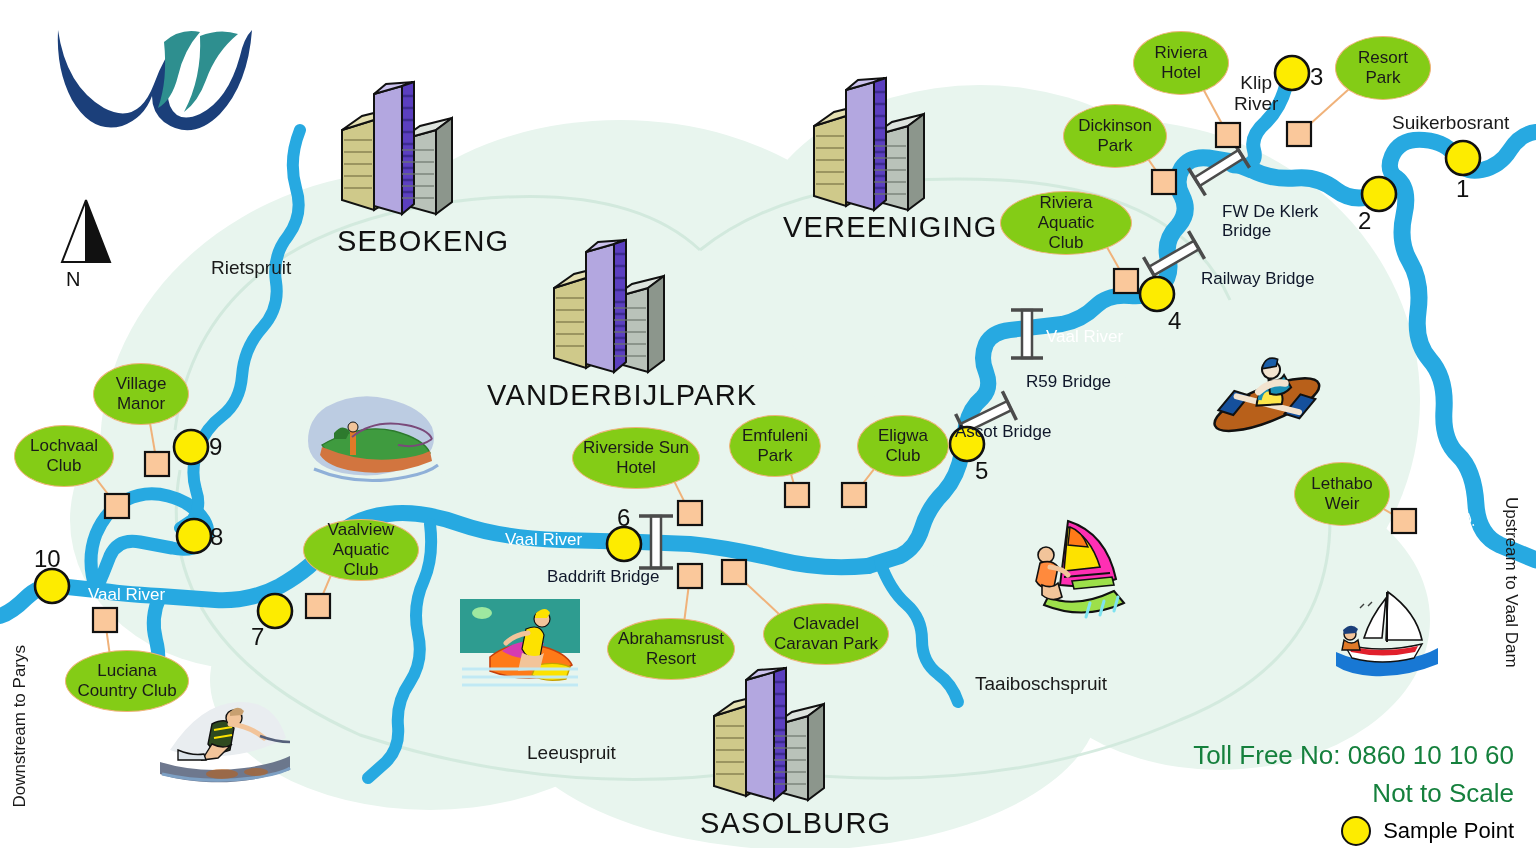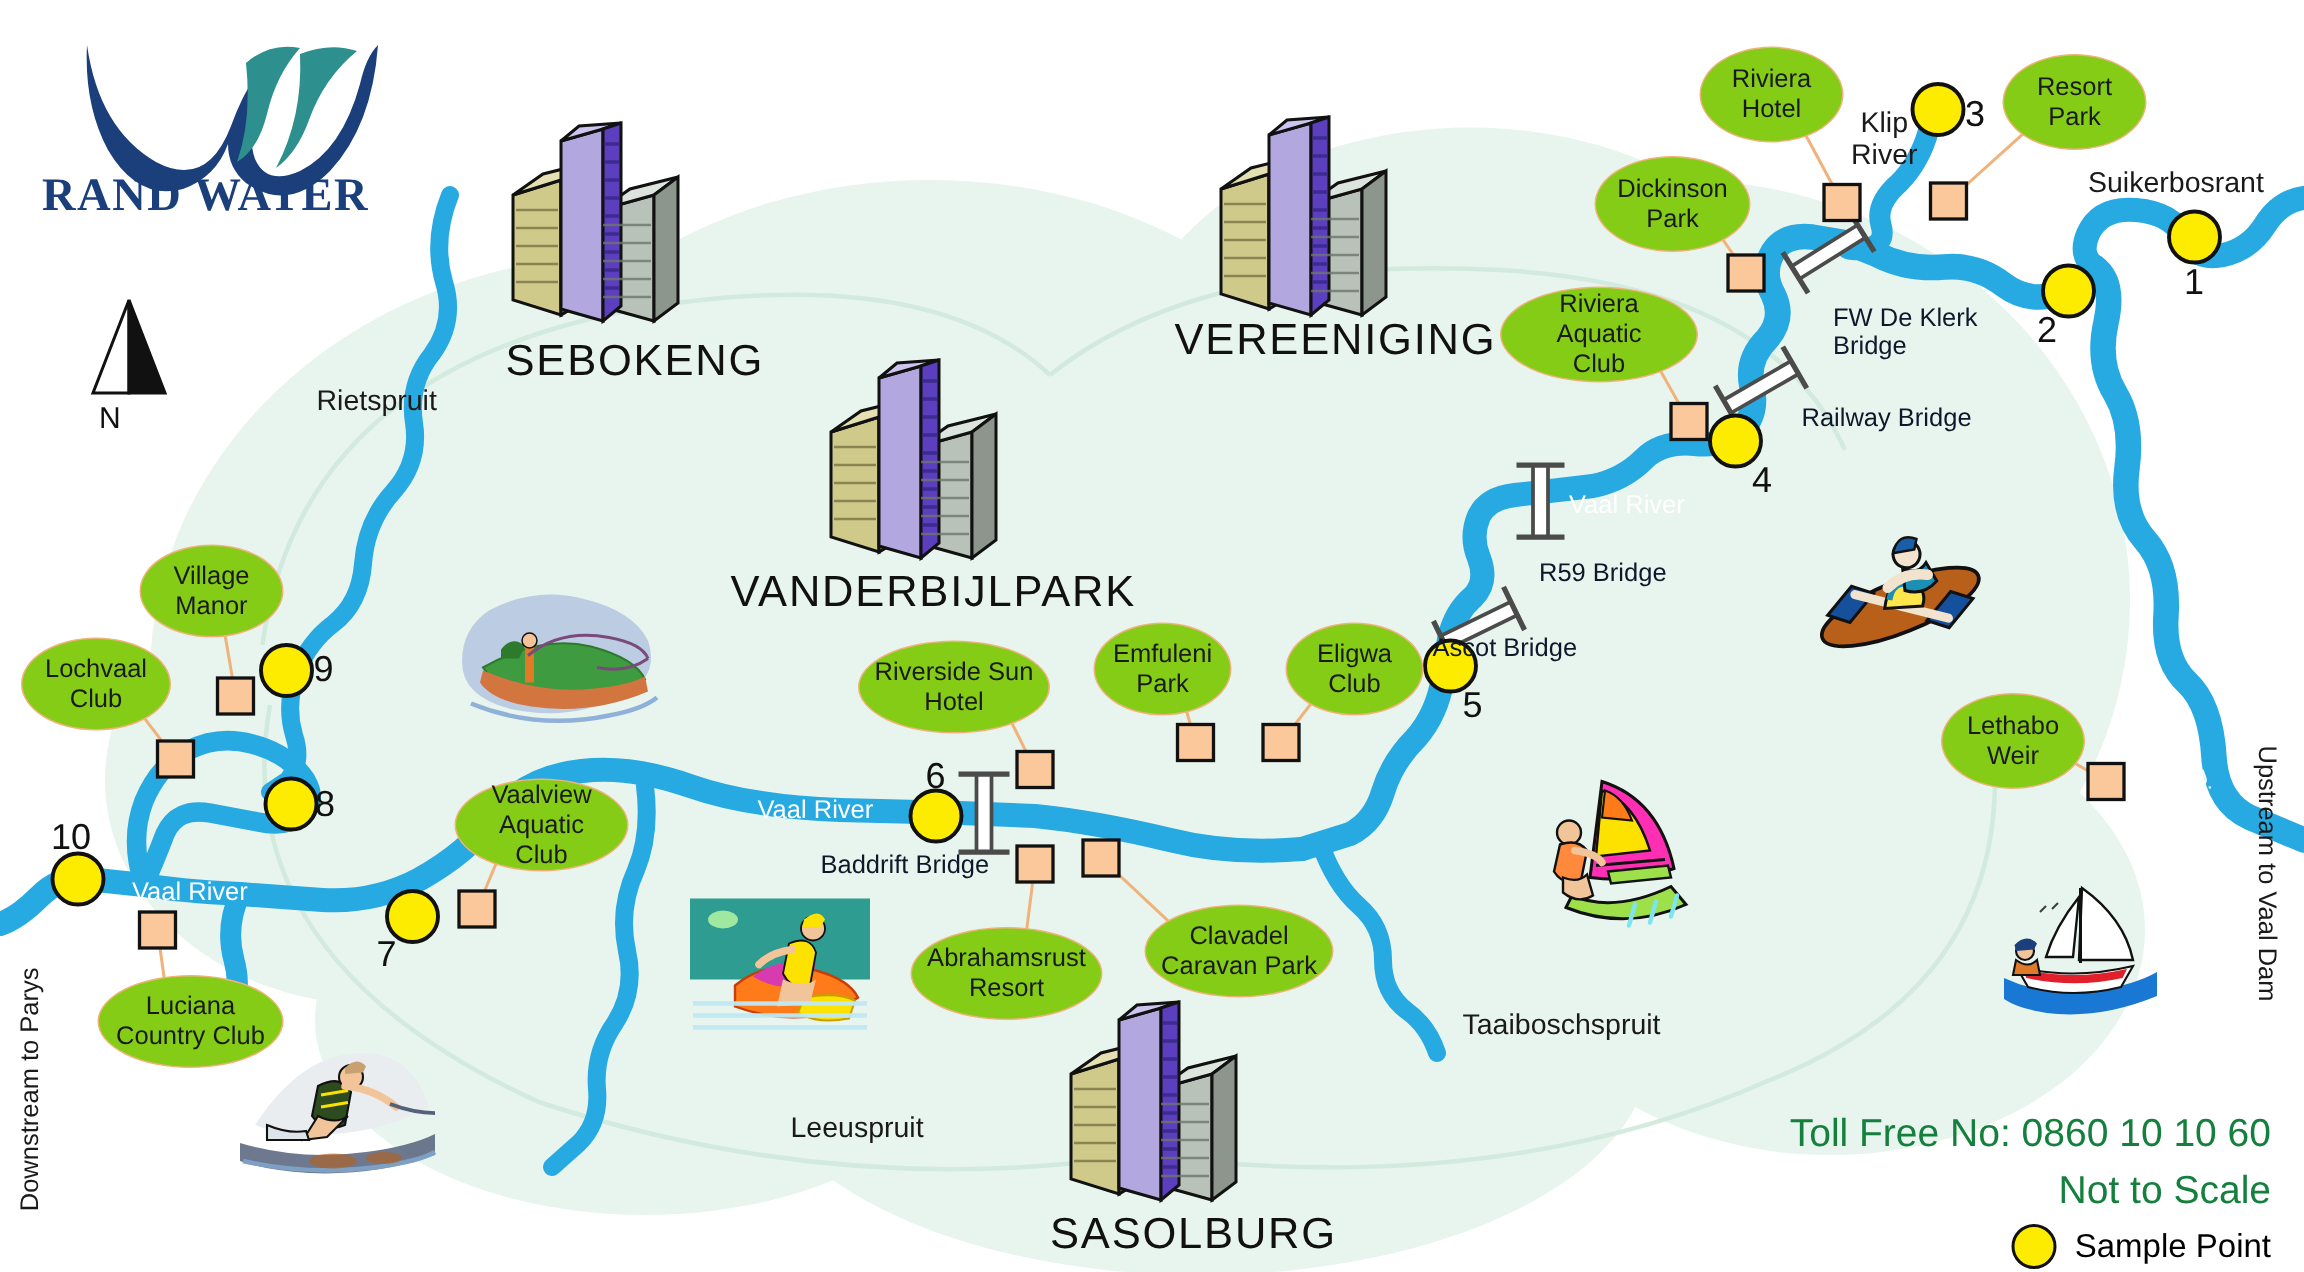--- a/index.html
+++ b/index.html
@@ -473,21 +473,20 @@
                Q126,102 148,92 Q176,78 188,34 Q192,16 200,8
                Q196,62 168,92 Q140,120 112,100 Q100,90 100,74
                Q92,96 70,104 Q40,112 20,78 Q4,48 6,8 Z" fill="#1b3f7a"></path>
       <path d="M112,20 Q128,6 148,10 Q132,28 126,54 Q120,78 106,86
                Q116,58 112,20 Z" fill="#2e8f8f"></path>
       <path d="M148,14 Q168,6 186,12 Q164,30 154,58 Q146,80 132,90
                Q150,56 148,14 Z" fill="#2e8f8f"></path>
     </g>
   </svg>
 
-  <div id="logo-text">RAND WATER</div>
   <div id="north-label">N</div>
 
   <div id="city-labels">
       <div class="lbl city-name" style="left: 337px; top: 225px;">SEBOKENG</div>
       <div class="lbl city-name" style="left: 783px; top: 211px;">VEREENIGING</div>
       <div class="lbl city-name" style="left: 487px; top: 379px;">VANDERBIJLPARK</div>
       <div class="lbl city-name" style="left: 700px; top: 807px;">SASOLBURG</div>
     </div>
   <div id="tributary-labels">
       <div class="lbl tributary" style="left: 211px; top: 257px;">Rietspruit</div>

